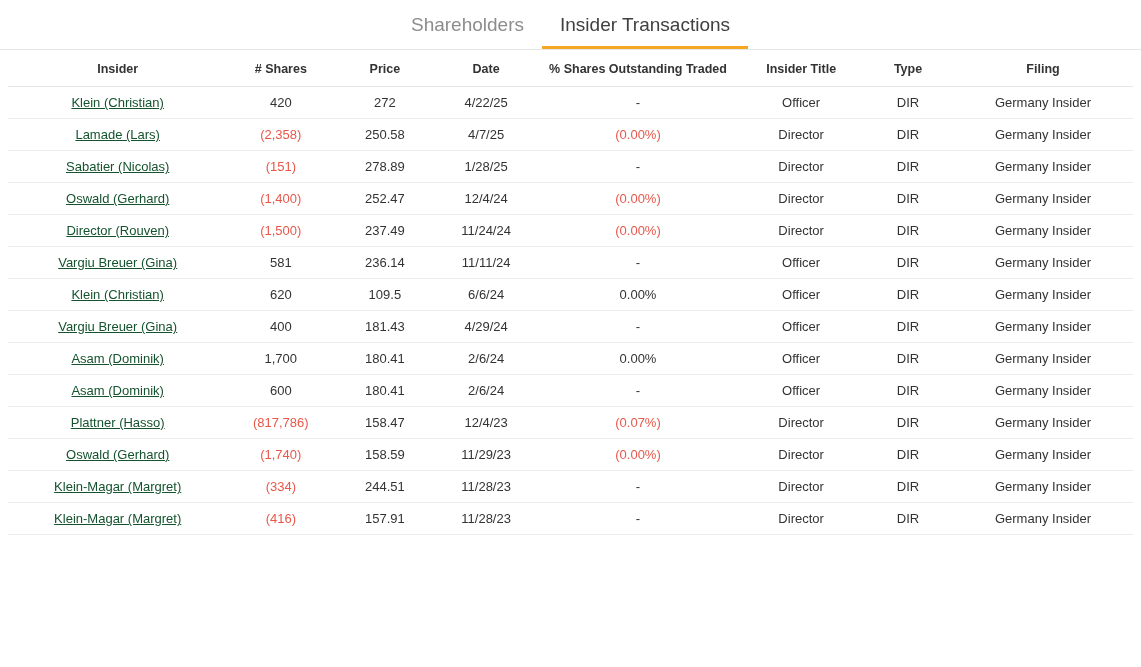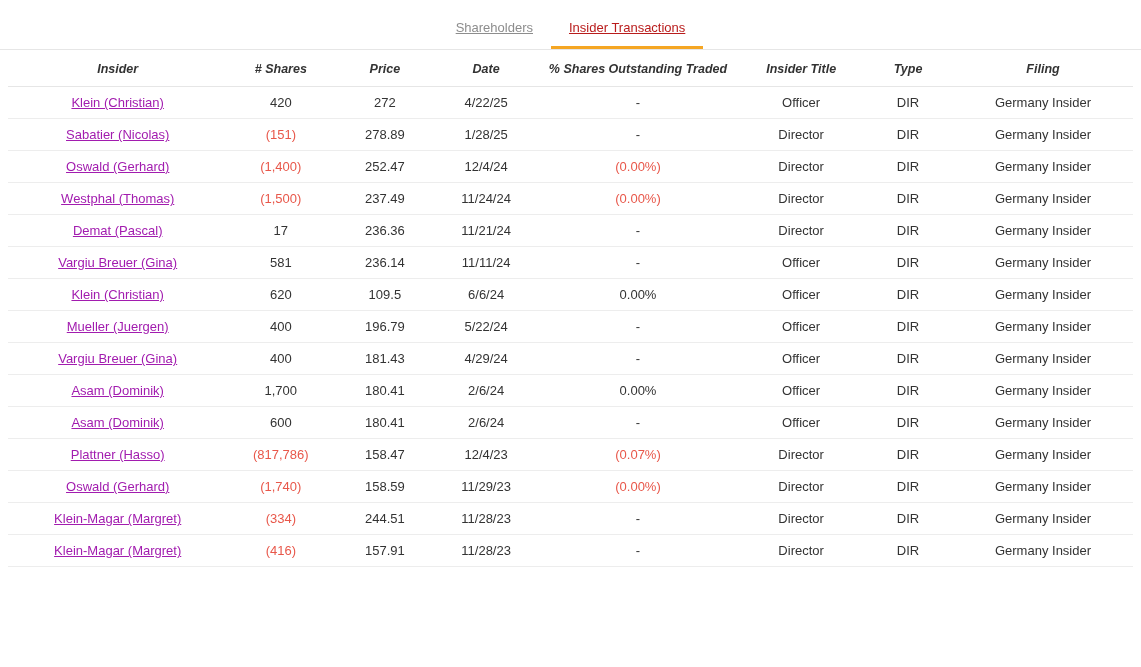--- a/index.html
+++ b/index.html
@@ -18,31 +18,30 @@
 
   
   .tabs {
     display: flex;
     justify-content: center;
     align-items: flex-end;
     height: 50px;
     border-bottom: 1px solid #e6e6e6;
   }
   .tab {
-    font-size: 13px;
+    font-size: 19px;
     padding: 0 18px 12px 18px;
     cursor: pointer;
     color: #8d8d8d;
     border-bottom: 3px solid transparent;
     line-height: 1;
     white-space: nowrap;
-    text-decoration: underline;
   }
   .tab.active {
-    color: #b91c1c;
+    color: #404040;
     border-bottom-color: #f5a623;
   }
 
   
   .table-wrap {
     width: 100%;
     padding: 0 8px;
   }
   table {
     width: 100%;
@@ -50,35 +49,34 @@
     table-layout: fixed;
   }
   thead th {
     font-size: 12.5px;
     font-weight: bold;
     color: #333333;
     padding: 12px 6px 10px 6px;
     text-align: center;
     border-bottom: 1px solid #e6e6e6;
     white-space: nowrap;
-    font-style: italic;
   }
   tbody td {
     font-size: 13px;
     color: #333333;
     padding: 8px 6px;
     text-align: center;
     border-bottom: 1px solid #ededed;
     height: 32px;
     white-space: nowrap;
     overflow: hidden;
     text-overflow: ellipsis;
   }
   td.insider a {
-    color: #a21caf;
+    color: #14532d;
     text-decoration: underline;
     cursor: pointer;
   }
   .neg { color: #e8574a; }
 
   
   col.c-insider  { width: 19.5%; }
   col.c-shares   { width: 9.5%; }
   col.c-price    { width: 9%; }
   col.c-date     { width: 9%; }
@@ -124,55 +122,55 @@
           <td class="insider"><a>Klein (Christian)</a></td>
           <td>420</td>
           <td>272</td>
           <td>4/22/25</td>
           <td>-</td>
           <td>Officer</td>
           <td>DIR</td>
           <td>Germany Insider</td>
         </tr>
         <tr>
+          <td class="insider"><a>Lamade (Lars)</a></td>
+          <td class="neg">(2,358)</td>
+          <td>250.58</td>
+          <td>4/7/25</td>
+          <td class="neg">(0.00%)</td>
+          <td>Director</td>
+          <td>DIR</td>
+          <td>Germany Insider</td>
+        </tr>
+        <tr>
           <td class="insider"><a>Sabatier (Nicolas)</a></td>
           <td class="neg">(151)</td>
           <td>278.89</td>
           <td>1/28/25</td>
           <td>-</td>
           <td>Director</td>
           <td>DIR</td>
           <td>Germany Insider</td>
         </tr>
         <tr>
           <td class="insider"><a>Oswald (Gerhard)</a></td>
           <td class="neg">(1,400)</td>
           <td>252.47</td>
           <td>12/4/24</td>
           <td class="neg">(0.00%)</td>
           <td>Director</td>
           <td>DIR</td>
           <td>Germany Insider</td>
         </tr>
         <tr>
-          <td class="insider"><a>Westphal (Thomas)</a></td>
+          <td class="insider"><a>Director (Rouven)</a></td>
           <td class="neg">(1,500)</td>
           <td>237.49</td>
           <td>11/24/24</td>
           <td class="neg">(0.00%)</td>
-          <td>Director</td>
-          <td>DIR</td>
-          <td>Germany Insider</td>
-        </tr>
-        <tr>
-          <td class="insider"><a>Demat (Pascal)</a></td>
-          <td>17</td>
-          <td>236.36</td>
-          <td>11/21/24</td>
-          <td>-</td>
           <td>Director</td>
           <td>DIR</td>
           <td>Germany Insider</td>
         </tr>
         <tr>
           <td class="insider"><a>Vargiu Breuer (Gina)</a></td>
           <td>581</td>
           <td>236.14</td>
           <td>11/11/24</td>
           <td>-</td>
@@ -184,30 +182,20 @@
           <td class="insider"><a>Klein (Christian)</a></td>
           <td>620</td>
           <td>109.5</td>
           <td>6/6/24</td>
           <td>0.00%</td>
           <td>Officer</td>
           <td>DIR</td>
           <td>Germany Insider</td>
         </tr>
         <tr>
-          <td class="insider"><a>Mueller (Juergen)</a></td>
-          <td>400</td>
-          <td>196.79</td>
-          <td>5/22/24</td>
-          <td>-</td>
-          <td>Officer</td>
-          <td>DIR</td>
-          <td>Germany Insider</td>
-        </tr>
-        <tr>
           <td class="insider"><a>Vargiu Breuer (Gina)</a></td>
           <td>400</td>
           <td>181.43</td>
           <td>4/29/24</td>
           <td>-</td>
           <td>Officer</td>
           <td>DIR</td>
           <td>Germany Insider</td>
         </tr>
         <tr>

